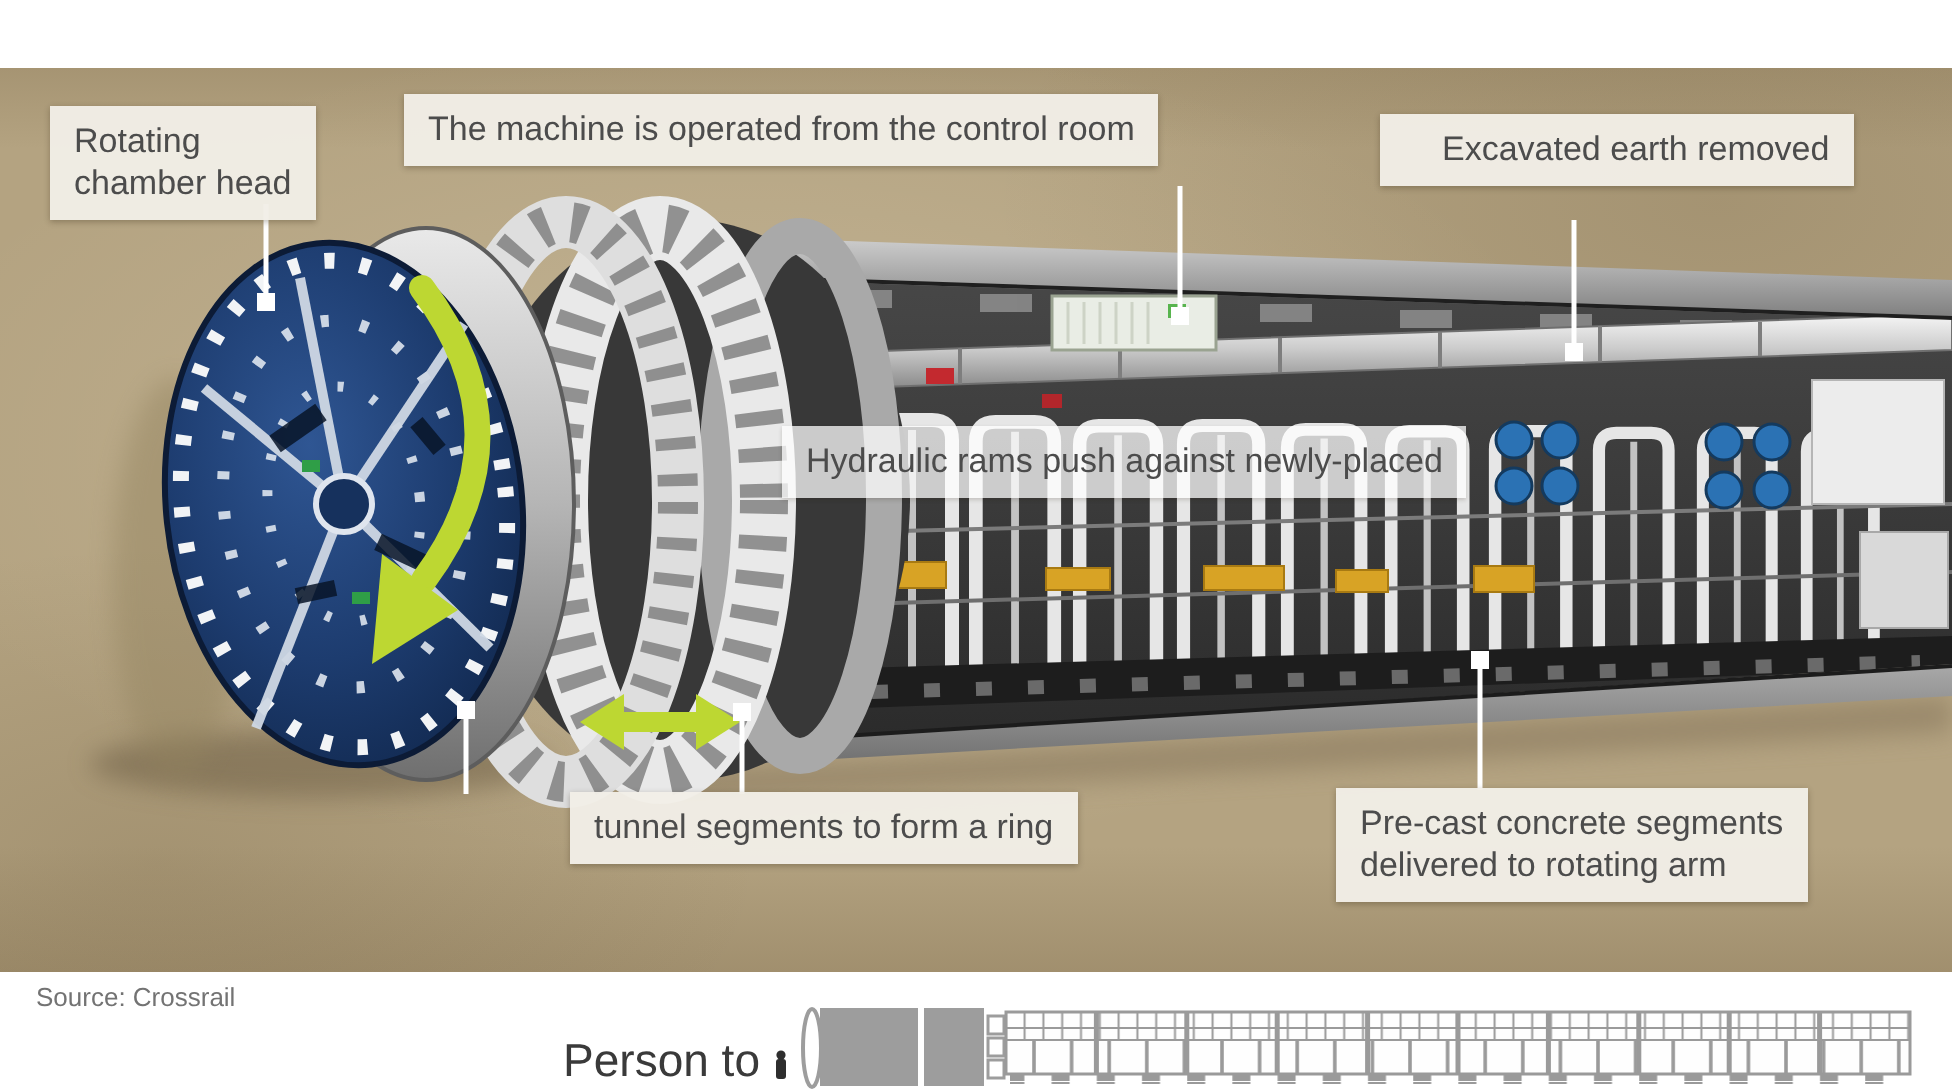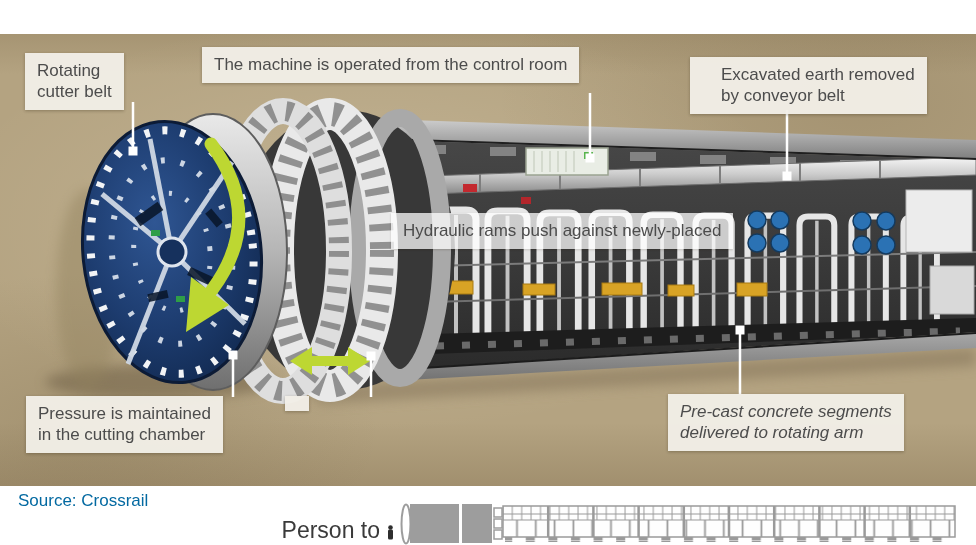--- a/index.html
+++ b/index.html
@@ -28,21 +28,21 @@
     color:#4c4c4c;
     font-size:17px;line-height:21px;
     padding:7px 12px 8px 12px;
     box-shadow:0 1px 3px rgba(40,30,10,0.30);
     white-space:nowrap;
   }
   .callout.translucent{background:rgba(255,255,255,0.74);box-shadow:0 1px 2px rgba(40,30,10,0.18);text-align:right;}
   #footer-panel{
     position:absolute;left:0;top:452px;width:976px;height:93px;background:#ffffff;
   }
-  .footer-text{position:absolute;color:#0369a1;font-size:17px;}
+  .footer-text{position:absolute;color:#737373;font-size:13px;}
   #source-text{left:18px;top:5px;}
   #person-label{left:240px;top:31px;width:140px;text-align:right;font-size:23px;color:#3a3a3a;}
   #distance-label{left:642px;top:58px;width:74px;text-align:center;font-size:19px;font-weight:bold;color:#222;}
 </style>
 </head>
 <body>
 
 <div id="stage">
   <div id="art-bg"></div>
 
@@ -251,39 +251,35 @@
       <rect x="585.5" y="119.5" width="9" height="9"></rect>
       <rect x="782.5" y="137.5" width="9" height="9"></rect>
       <rect x="228.5" y="316.5" width="9" height="9"></rect>
       <rect x="366.5" y="317.5" width="9" height="9"></rect>
       <rect x="735.5" y="291.5" width="9" height="9"></rect>
     </g>
   </svg>
 
   <div class="callout" style="left:25px;top:19px;">
     <div class="ln">Rotating</div>
-    <div class="ln">cutter belt</div>
+    <div class="ln">chamber head</div>
   </div>
   <div class="callout" style="left:202px;top:13px;">
     <div class="ln">The machine is operated from the control room</div>
   </div>
   <div class="callout" style="left:690px;top:23px;padding-left:31px;">
     <div class="ln">Excavated earth removed</div>
-    <div class="ln">by conveyor belt</div>
   </div>
   <div class="callout translucent" style="left:391px;top:179px;">
     <div class="ln">Hydraulic rams push against newly-placed</div>
   </div>
-  <div class="callout" style="left:26px;top:362px;">
-    <div class="ln">Pressure is maintained</div>
-    <div class="ln">in the cutting chamber</div>
-  </div>
   <div class="callout" style="left:285px;top:362px;">
-  </div>
-  <div class="callout" style="left:668px;top:360px;font-style:italic;">
+    <div class="ln">tunnel segments to form a ring</div>
+  </div>
+  <div class="callout" style="left:668px;top:360px;">
     <div class="ln">Pre-cast concrete segments</div>
     <div class="ln">delivered to rotating arm</div>
   </div>
 
   <div id="footer-panel">
     <div class="footer-text" id="source-text">Source: Crossrail</div>
     <div class="footer-text" id="person-label">Person to scale</div>
     <div class="footer-text" id="distance-label">150m</div>
 
     <svg width="976" height="93" viewBox="0 0 976 93" style="position:absolute;left:0;top:0;">

